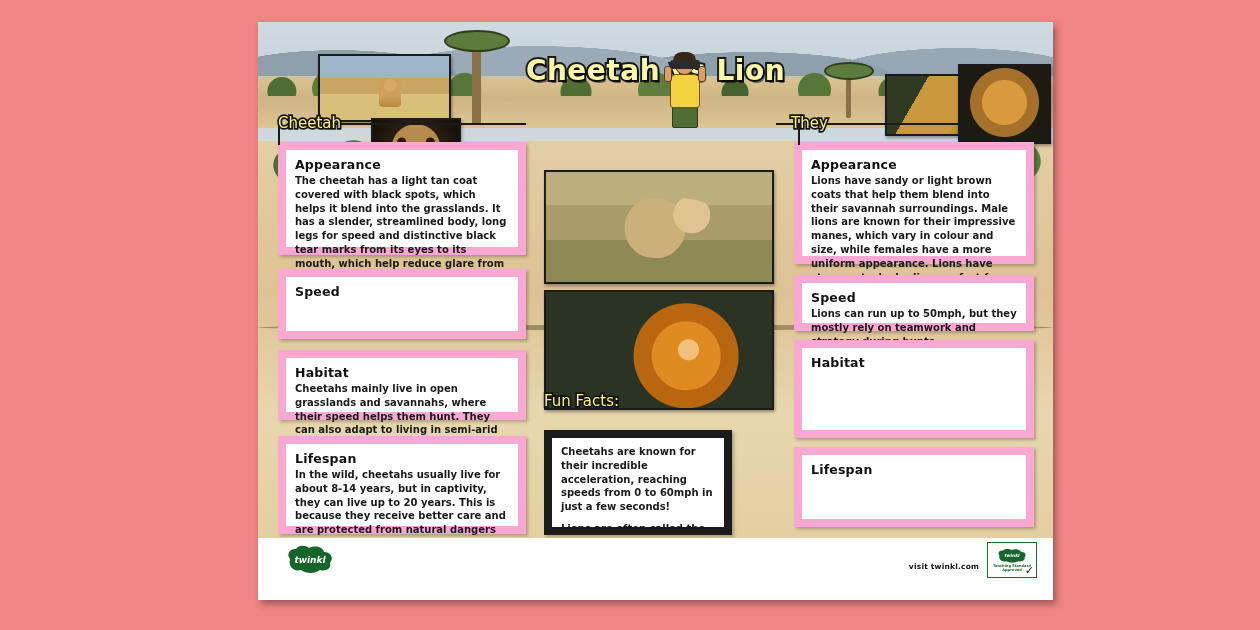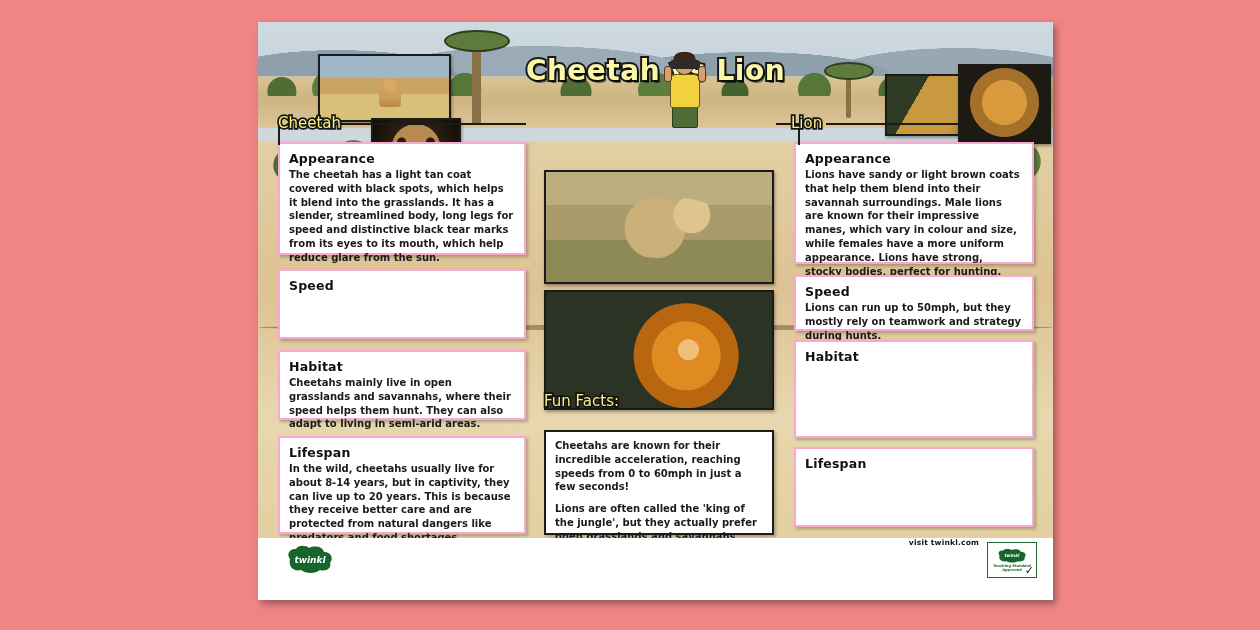--- a/index.html
+++ b/index.html
@@ -206,21 +206,21 @@
     position: absolute; height: 2px; background: #1b1b1b; z-index: 4;
   }
   .label-tick {
     position: absolute; width: 2px; background: #1b1b1b; z-index: 4;
   }
 
   
   .card {
     position: absolute;
     background: #ffffff;
-    border: 2px solid #f9a8d4;
+    border: 8px solid #f9a8d4;
     box-shadow: 2px 2px 3px rgba(0,0,0,.25);
     padding: 7px 9px 8px 9px;
   }
   .card h3 {
     font-family: "DejaVu Sans", sans-serif;
     font-size: 12.5px;
     font-weight: bold;
     color: #111;
     margin-bottom: 2px;
     letter-spacing: .2px;
@@ -241,21 +241,21 @@
   .footer {
     position: absolute; left: 0; right: 0; bottom: 0; height: 62px;
     background: #ffffff;
   }
   .logo-blob {
     position: absolute; left: 26px; top: 6px; width: 52px; height: 30px;
   }
   .logo-blob svg { display:block; }
 
   .visit-text {
-    position: absolute; right: 74px; top: 0;
+    position: absolute; right: 74px; top: 24px;
     font-family: "DejaVu Sans", sans-serif;
     font-size: 7.5px; font-weight: bold; color: #111;
     letter-spacing: .2px;
   }
   .badge {
     position: absolute; right: 16px; top: 4px; width: 50px; height: 36px;
     border: 1.6px solid #1d6b33; background: #fff;
     display: flex; flex-direction: column; align-items: center; justify-content: center;
   }
   .badge .b-blob { width: 34px; height: 15px; }
@@ -303,21 +303,21 @@
   </div>
 
   <div class="photo ph-cheetah-header"></div>
   <div class="photo ph-lion-side"></div>
   <div class="photo ph-lion-face-hdr"></div>
 
   <div class="col-label" style="left:20px; top:92px;">Cheetah</div>
   <div class="label-rule" style="left:78px; top:101px; width:190px;"></div>
   <div class="label-tick" style="left:20px; top:101px; height:22px;"></div>
 
-  <div class="col-label" style="left:533px; top:92px;">Lion</div>
+  <div class="col-label" style="left:533px; top:92px;">They</div>
   <div class="label-rule" style="left:518px; top:101px; width:22px;"></div>
   <div class="label-rule" style="left:568px; top:101px; width:140px;"></div>
   <div class="label-tick" style="left:540px; top:101px; height:22px;"></div>
 
   <div class="photo ph-cheetah-face"></div>
 
   <div class="card" style="left:20px; top:120px; width:248px; height:113px;">
     <h3>Appearance</h3>
     <p>The cheetah has a light tan coat covered with black spots, which helps it blend into the grasslands. It has a slender, streamlined body, long legs for speed and distinctive black tear marks from its eyes to its mouth, which help reduce glare from the sun.</p>
   </div>
@@ -334,21 +334,21 @@
   <div class="card" style="left:20px; top:414px; width:248px; height:98px;">
     <h3>Lifespan</h3>
     <p>In the wild, cheetahs usually live for about 8-14 years, but in captivity, they can live up to 20 years. This is because they receive better care and are protected from natural dangers like predators and food shortages.</p>
   </div>
 
   <div class="photo ph-cheetah-centre"></div>
   <div class="photo ph-lion-centre"></div>
 
   <div class="col-label" style="left:286px; top:370px;">Fun Facts:</div>
 
-  <div class="card dark" style="left:286px; top:408px; width:230px; height:105px;">
+  <div class="card dark" style="left:286px; top:408px; width:188px; height:105px;">
     <p>Cheetahs are known for their incredible acceleration, reaching speeds from 0 to 60mph in just a few seconds!</p>
     <p>Lions are often called the 'king of the jungle', but they actually prefer open grasslands and savannahs.</p>
   </div>
 
   <div class="card" style="left:536px; top:120px; width:240px; height:122px;">
     <h3>Appearance</h3>
     <p>Lions have sandy or light brown coats that help them blend into their savannah surroundings. Male lions are known for their impressive manes, which vary in colour and size, while females have a more uniform appearance. Lions have strong, stocky bodies, perfect for hunting.</p>
   </div>
 
   <div class="card" style="left:536px; top:253px; width:240px; height:56px;">

